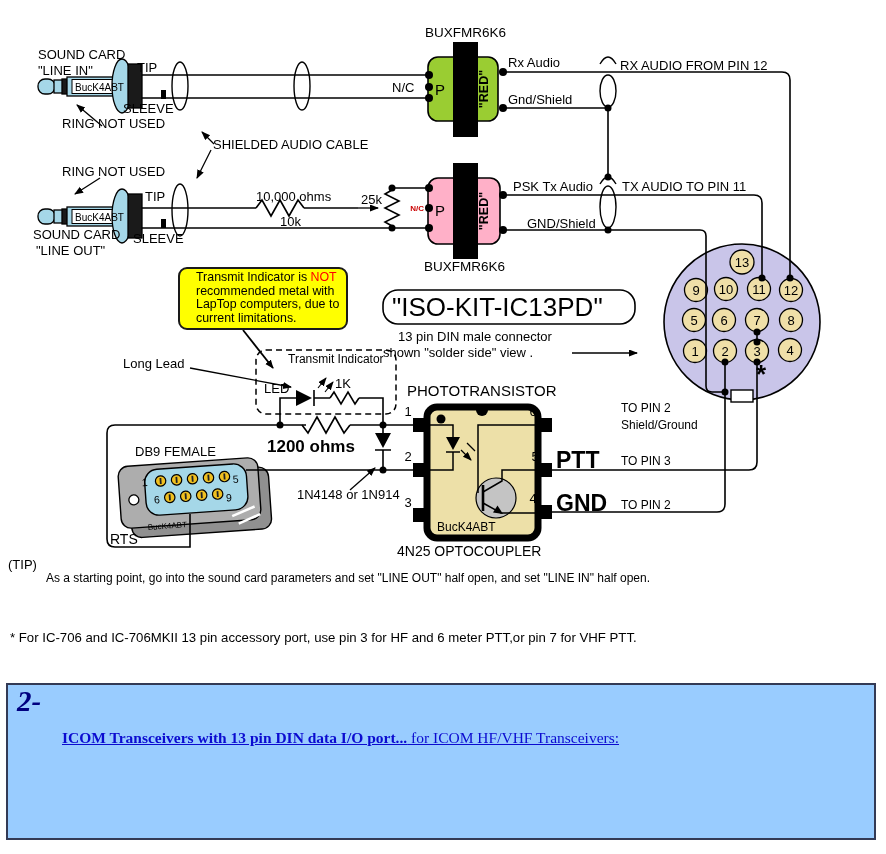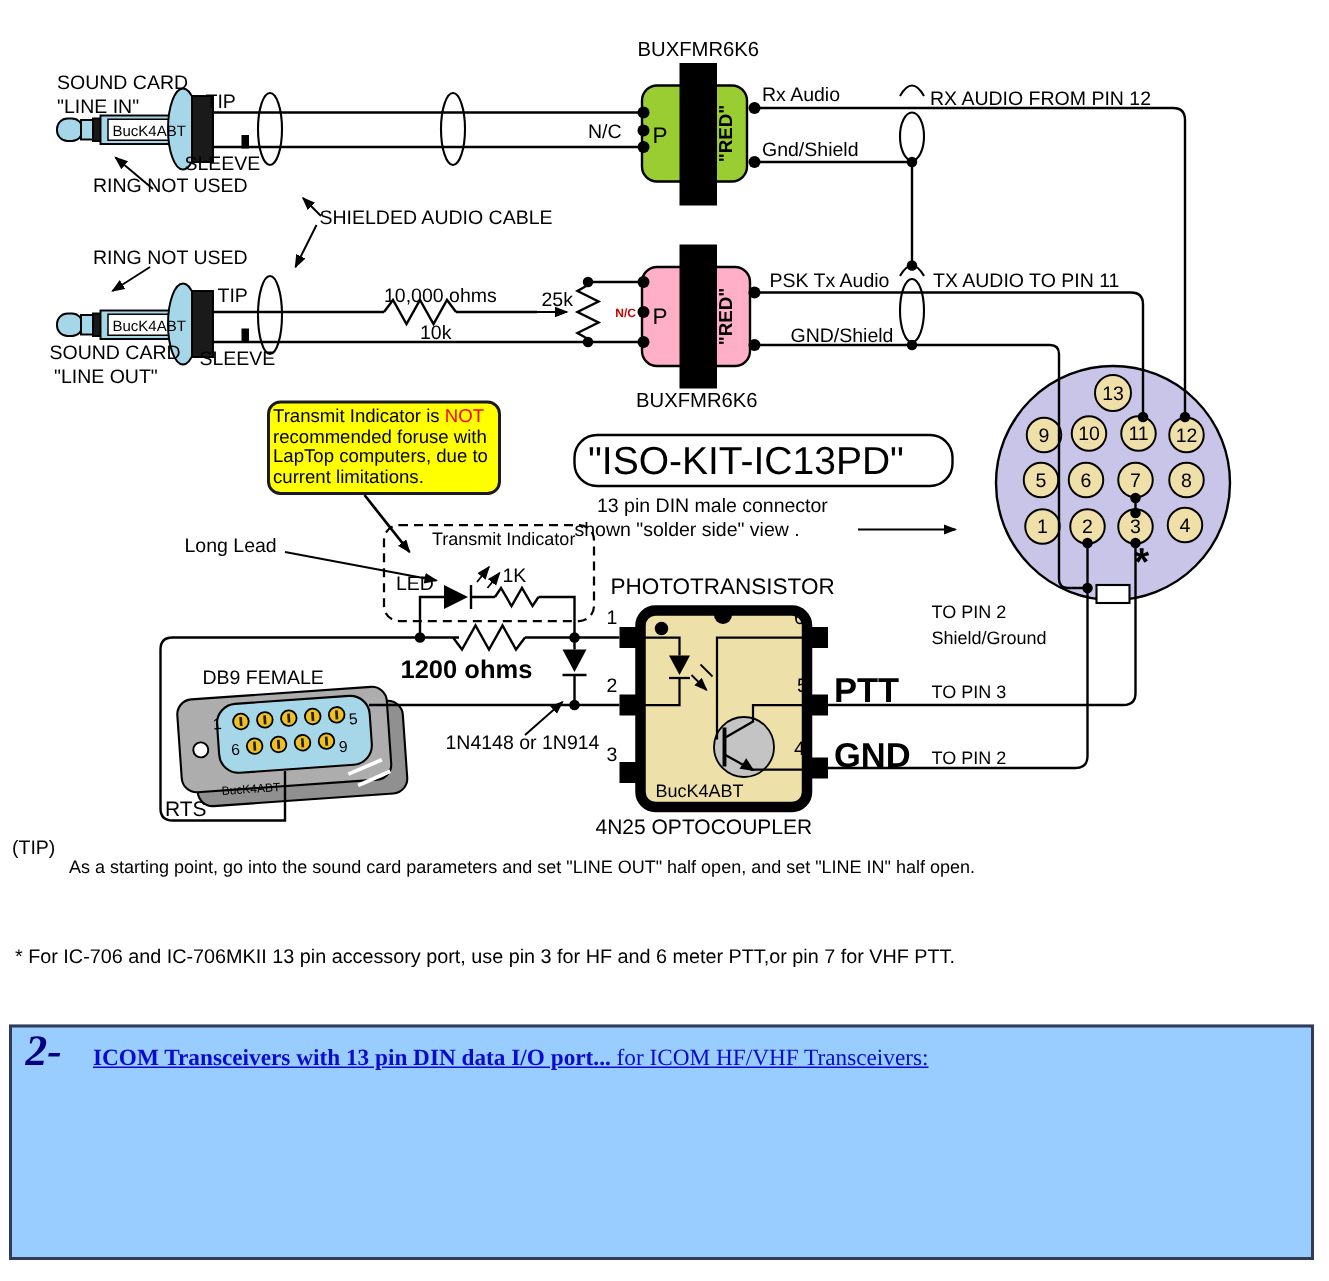--- a/index.html
+++ b/index.html
@@ -8,34 +8,34 @@
   .stage svg{position:absolute;left:0;top:0;}
   svg text{font-family:"Liberation Sans",sans-serif;fill:#000;font-size:13px;}
   svg text.sm{font-size:12px;}
   svg text.xs{font-size:10.5px;}
   svg text.big{font-size:23px;font-weight:bold;}
   svg text.kit{font-size:26px;}
   svg text.pinnum{font-size:13px;text-anchor:middle;}
   svg text.red{fill:#c00;}
   .lbl{position:absolute;white-space:nowrap;color:#000;}
   .warnbox{position:absolute;left:178px;top:267px;width:150px;height:57px;background:#ffff00;
-           border:2px solid #1a1a1a;border-radius:9px;padding:2px 0 0 2px;
+           border:2px solid #1a1a1a;border-radius:9px;padding:2px 0 0 16px;
            font-size:12.4px;line-height:13.6px;color:#000;}
   .warnbox .not{color:#f00;}
   .tipnote-h{left:8px;top:557px;font-size:13px;}
   .tipnote-b{left:10px;top:571px;font-size:12px;margin-left:36px;}
   .heading{left:8px;top:596px;font-size:19px;font-weight:bold;}
   .foot1{left:10px;top:630px;font-size:13.2px;}
   .foot2{left:14px;top:647px;font-size:13.2px;}
   .bluebox{position:absolute;left:6px;top:683px;width:866px;height:153px;
            background:#99ccff;border:2px solid #333a55;}
   .bluebox .num{position:absolute;left:9px;top:0px;font-family:"Liberation Serif",serif;
                 font-size:29px;font-style:italic;font-weight:bold;color:#000080;}
   .bl{position:absolute;left:54px;white-space:nowrap;color:#0b0bd0;
-      font-family:"Liberation Serif",serif;font-size:15.5px;text-decoration:underline;}
+      font-family:"Liberation Serif",serif;font-size:15.5px;text-decoration:underline;margin-top:32px;}
   .bl b{font-weight:bold;}
   .bl.it{font-style:italic;}
 </style>
 </head>
 <body>
 
 <div class="stage">
 
 <svg width="886" height="854" viewBox="0 0 886 854">
   <defs>
@@ -318,21 +318,21 @@
   <text x="621" y="429" class="sm">Shield/Ground</text>
   <text x="621" y="465" class="sm">TO PIN 3</text>
   <text x="621" y="509" class="sm">TO PIN 2</text>
 
   <text x="135" y="456">DB9 FEMALE</text>
   <text x="110" y="544" style="font-size:14px">RTS</text>
 </svg>
 
   <div class="warnbox">
     <span>Transmit Indicator is </span><span class="not">NOT</span><br>
-    <span>recommended foruse with</span><br>
+    <span>recommended metal with</span><br>
     <span>LapTop computers, due to</span><br>
     <span>current limitations.</span>
   </div>
 
   <div class="lbl tipnote-h">(TIP)</div>
   <div class="lbl tipnote-b">As a starting point, go into the sound card parameters and set "LINE OUT" half open, and set "LINE IN" half open.</div>
   <div class="lbl foot1">* For IC-706 and IC-706MKII 13 pin accessory port, use pin 3 for HF and 6 meter PTT,or pin 7 for VHF PTT.</div>
 
   <div class="bluebox">
     <div class="num">2-</div>

